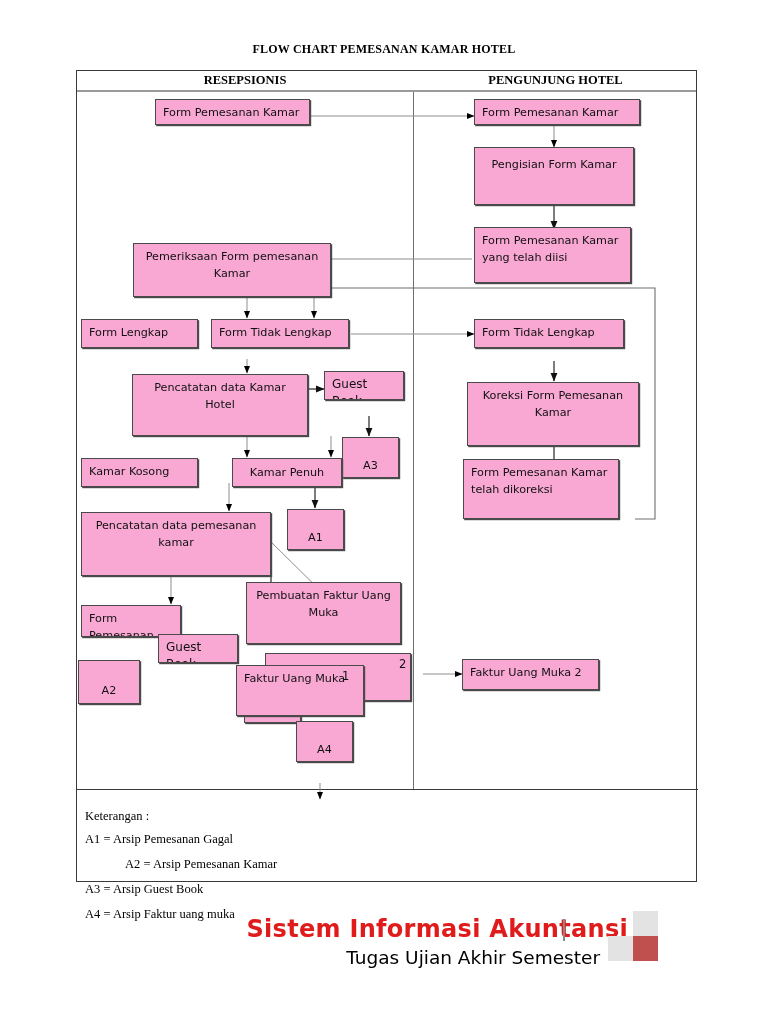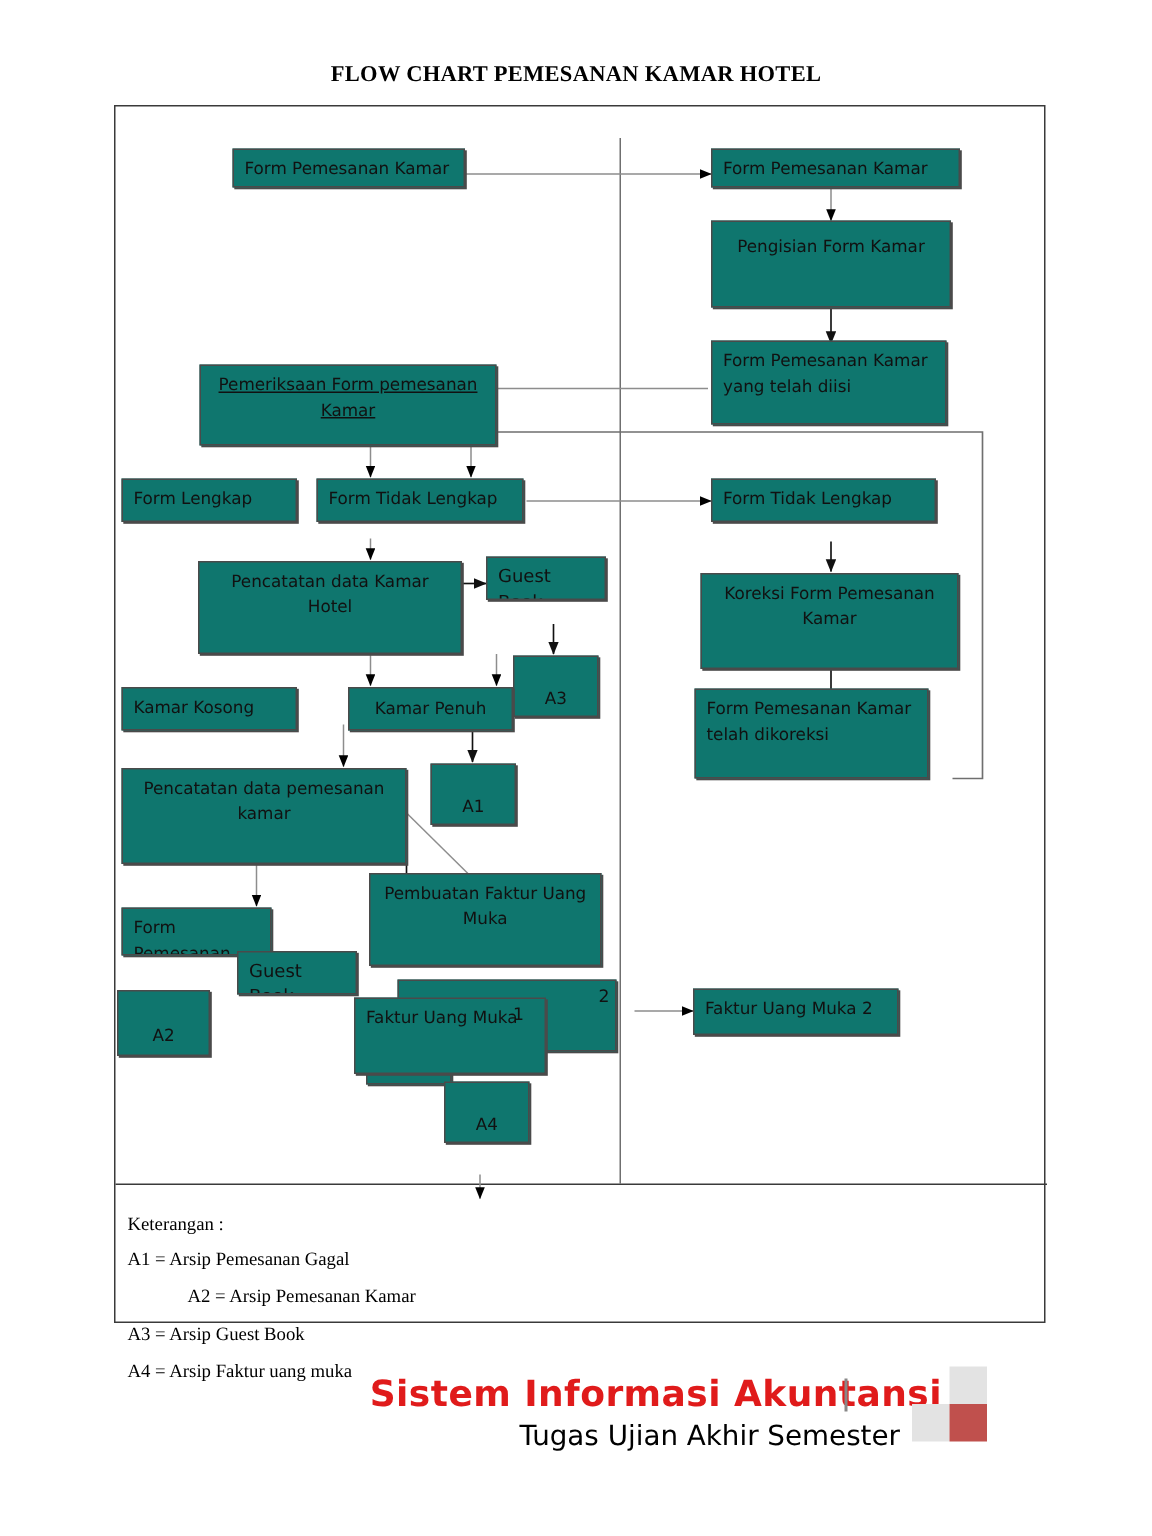--- a/index.html
+++ b/index.html
@@ -10,21 +10,21 @@
     font-family:"DejaVu Sans", sans-serif;
     position:relative;
     overflow:hidden;
   }
   
   #doc-title{
     position:absolute; left:0; top:42px; width:768px;
     text-align:center;
     font-family:"Liberation Serif", serif;
     font-weight:bold;
-    font-size:15px;
+    font-size:12px;
     letter-spacing:.2px;
     color:#000;
   }
   
   #chart-table{
     position:absolute;
     left:76px; top:70px;
     width:621px; height:812px;
     border:1px solid #3a3a3a;
     box-sizing:border-box;
@@ -58,21 +58,21 @@
     position:absolute; left:0; top:736px; width:621px; height:93px;
     font-family:"Liberation Serif", serif;
     font-size:12.5px; color:#000;
   }
   #legend .leg-line{ position:absolute; left:8px; white-space:nowrap; }
   
   .fbox{
     position:absolute; box-sizing:border-box;
     border:1px solid #4a4a4a;
     box-shadow:1.2px 1.2px 0 0 #4a4a4a;
-    background:#0f766e;
+    background:#f9a8d4;
     font-family:"DejaVu Sans", sans-serif;
     font-size:11.2px; color:#111;
     overflow:hidden;
     padding:4px 7px;
     line-height:17px;
   }
   .fbox.ctr{ text-align:center; }
   .fbox.vmid{ display:flex; align-items:center; justify-content:center; }
   .archive{
     text-align:left; font-size:11.2px; padding-top:20px;
@@ -112,20 +112,24 @@
     font-size:11.5px; color:#111;
   }
 </style>
 </head>
 <body>
 
 <div id="doc-title">FLOW CHART PEMESANAN KAMAR HOTEL</div>
 
 <div id="chart-table">
 
+  <div class="tbl-headrow">
+    <div class="tbl-head-cell" id="head-left">RESEPSIONIS</div>
+    <div class="tbl-head-cell" id="head-right">PENGUNJUNG HOTEL</div>
+  </div>
   <div id="col-divider"></div>
   <div id="legend-divider"></div>
 
   <svg id="wires" viewBox="0 0 621 812" width="621" height="812">
     <defs>
       <marker id="ah" markerWidth="9" markerHeight="9" refX="7.5" refY="3.2" orient="auto">
         <path d="M0,0 L8,3.2 L0,6.4 z" fill="#000"></path>
       </marker>
       <marker id="ahg" markerWidth="9" markerHeight="9" refX="7.5" refY="3.2" orient="auto">
         <path d="M0,0 L8,3.2 L0,6.4 z" fill="#111"></path>
@@ -183,21 +187,21 @@
       <path d="M194,505 L194,562" marker-end="url(#ahg)"></path>
 
       <path d="M194,592 L194,610" marker-end="url(#ahg)"></path>
 
       <path d="M558,448 L578,448 L578,217 L231,217" marker-end="url(#ahg)" stroke="#6f6f6f"></path>
     </g>
   </svg>
 
   <div class="fbox" style="left:78px;  top:28px;  width:155px; height:26px;">Form Pemesanan Kamar</div>
 
-  <div class="fbox ctr" style="left:56px;  top:172px; width:198px; height:54px;text-decoration:underline;">Pemeriksaan Form pemesanan Kamar</div>
+  <div class="fbox ctr" style="left:56px;  top:172px; width:198px; height:54px;">Pemeriksaan Form pemesanan Kamar</div>
 
   <div class="fbox" style="left:4px;   top:248px; width:117px; height:29px;">Form Lengkap</div>
 
   <div class="fbox" style="left:134px; top:248px; width:138px; height:29px;">Form Tidak Lengkap</div>
 
   <div class="fbox ctr" style="left:55px;  top:303px; width:176px; height:62px;">Pencatatan data Kamar Hotel</div>
 
   <div class="fbox" style="left:247px; top:300px; width:80px;  height:29px; font-size:12px;">Guest Book</div>
 
   <div class="fbox archive vmid" style="left:265px; top:366px; width:57px;  height:41px;">A3</div>

